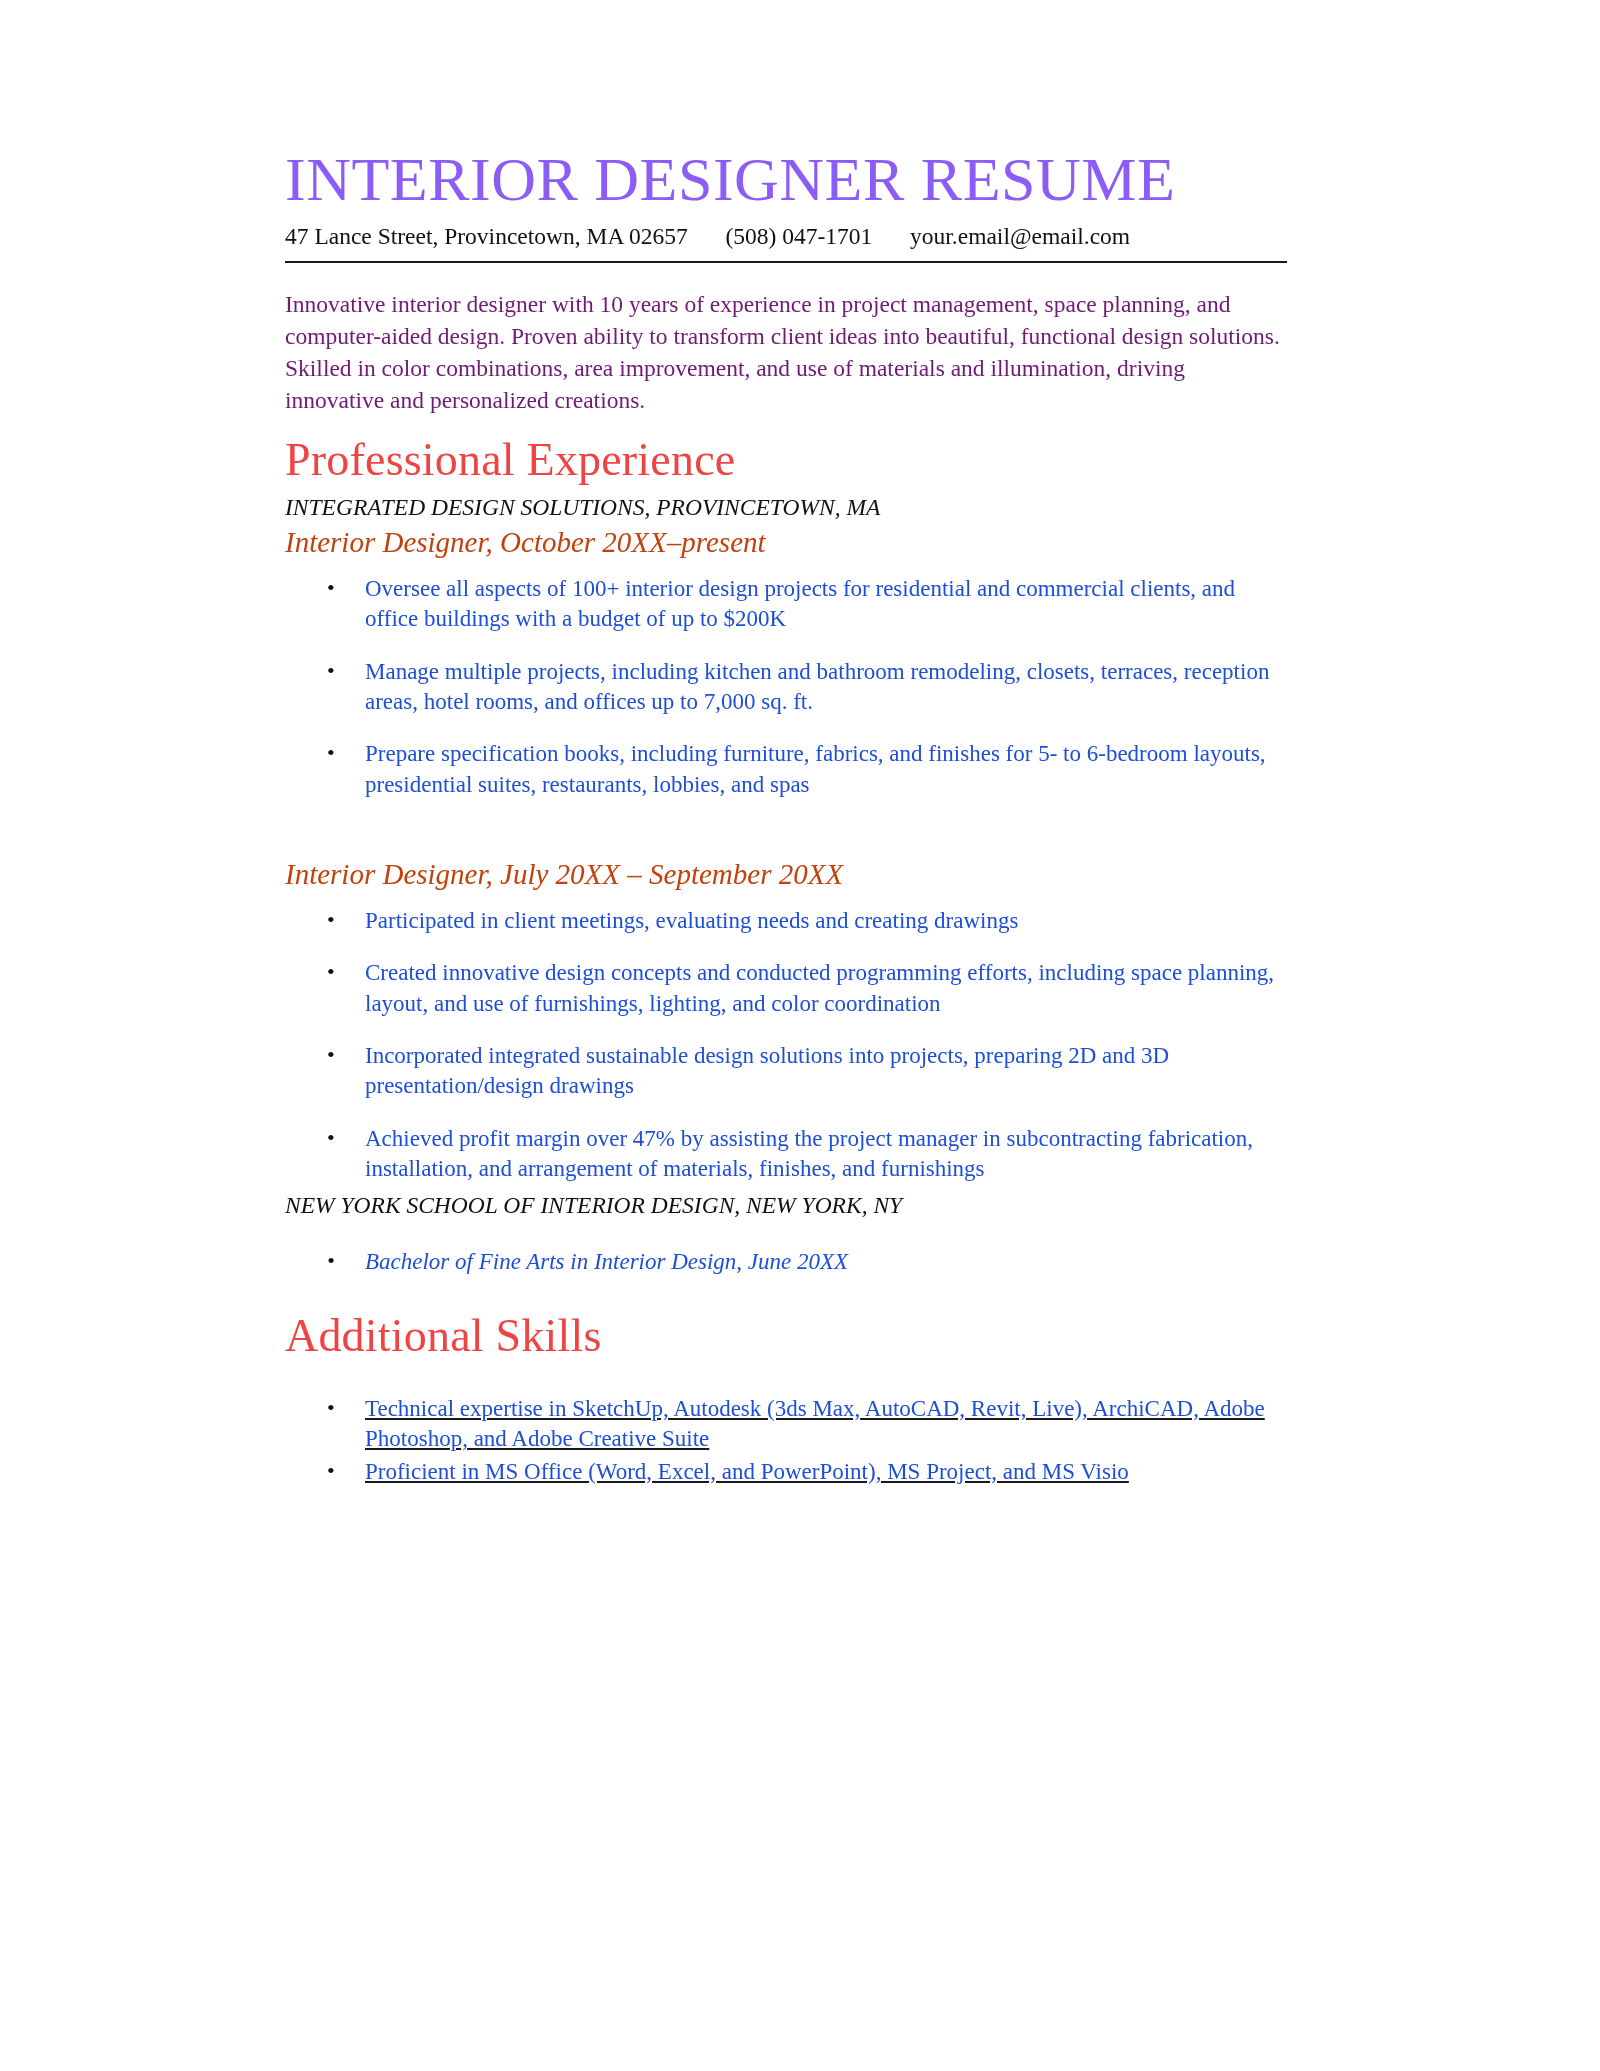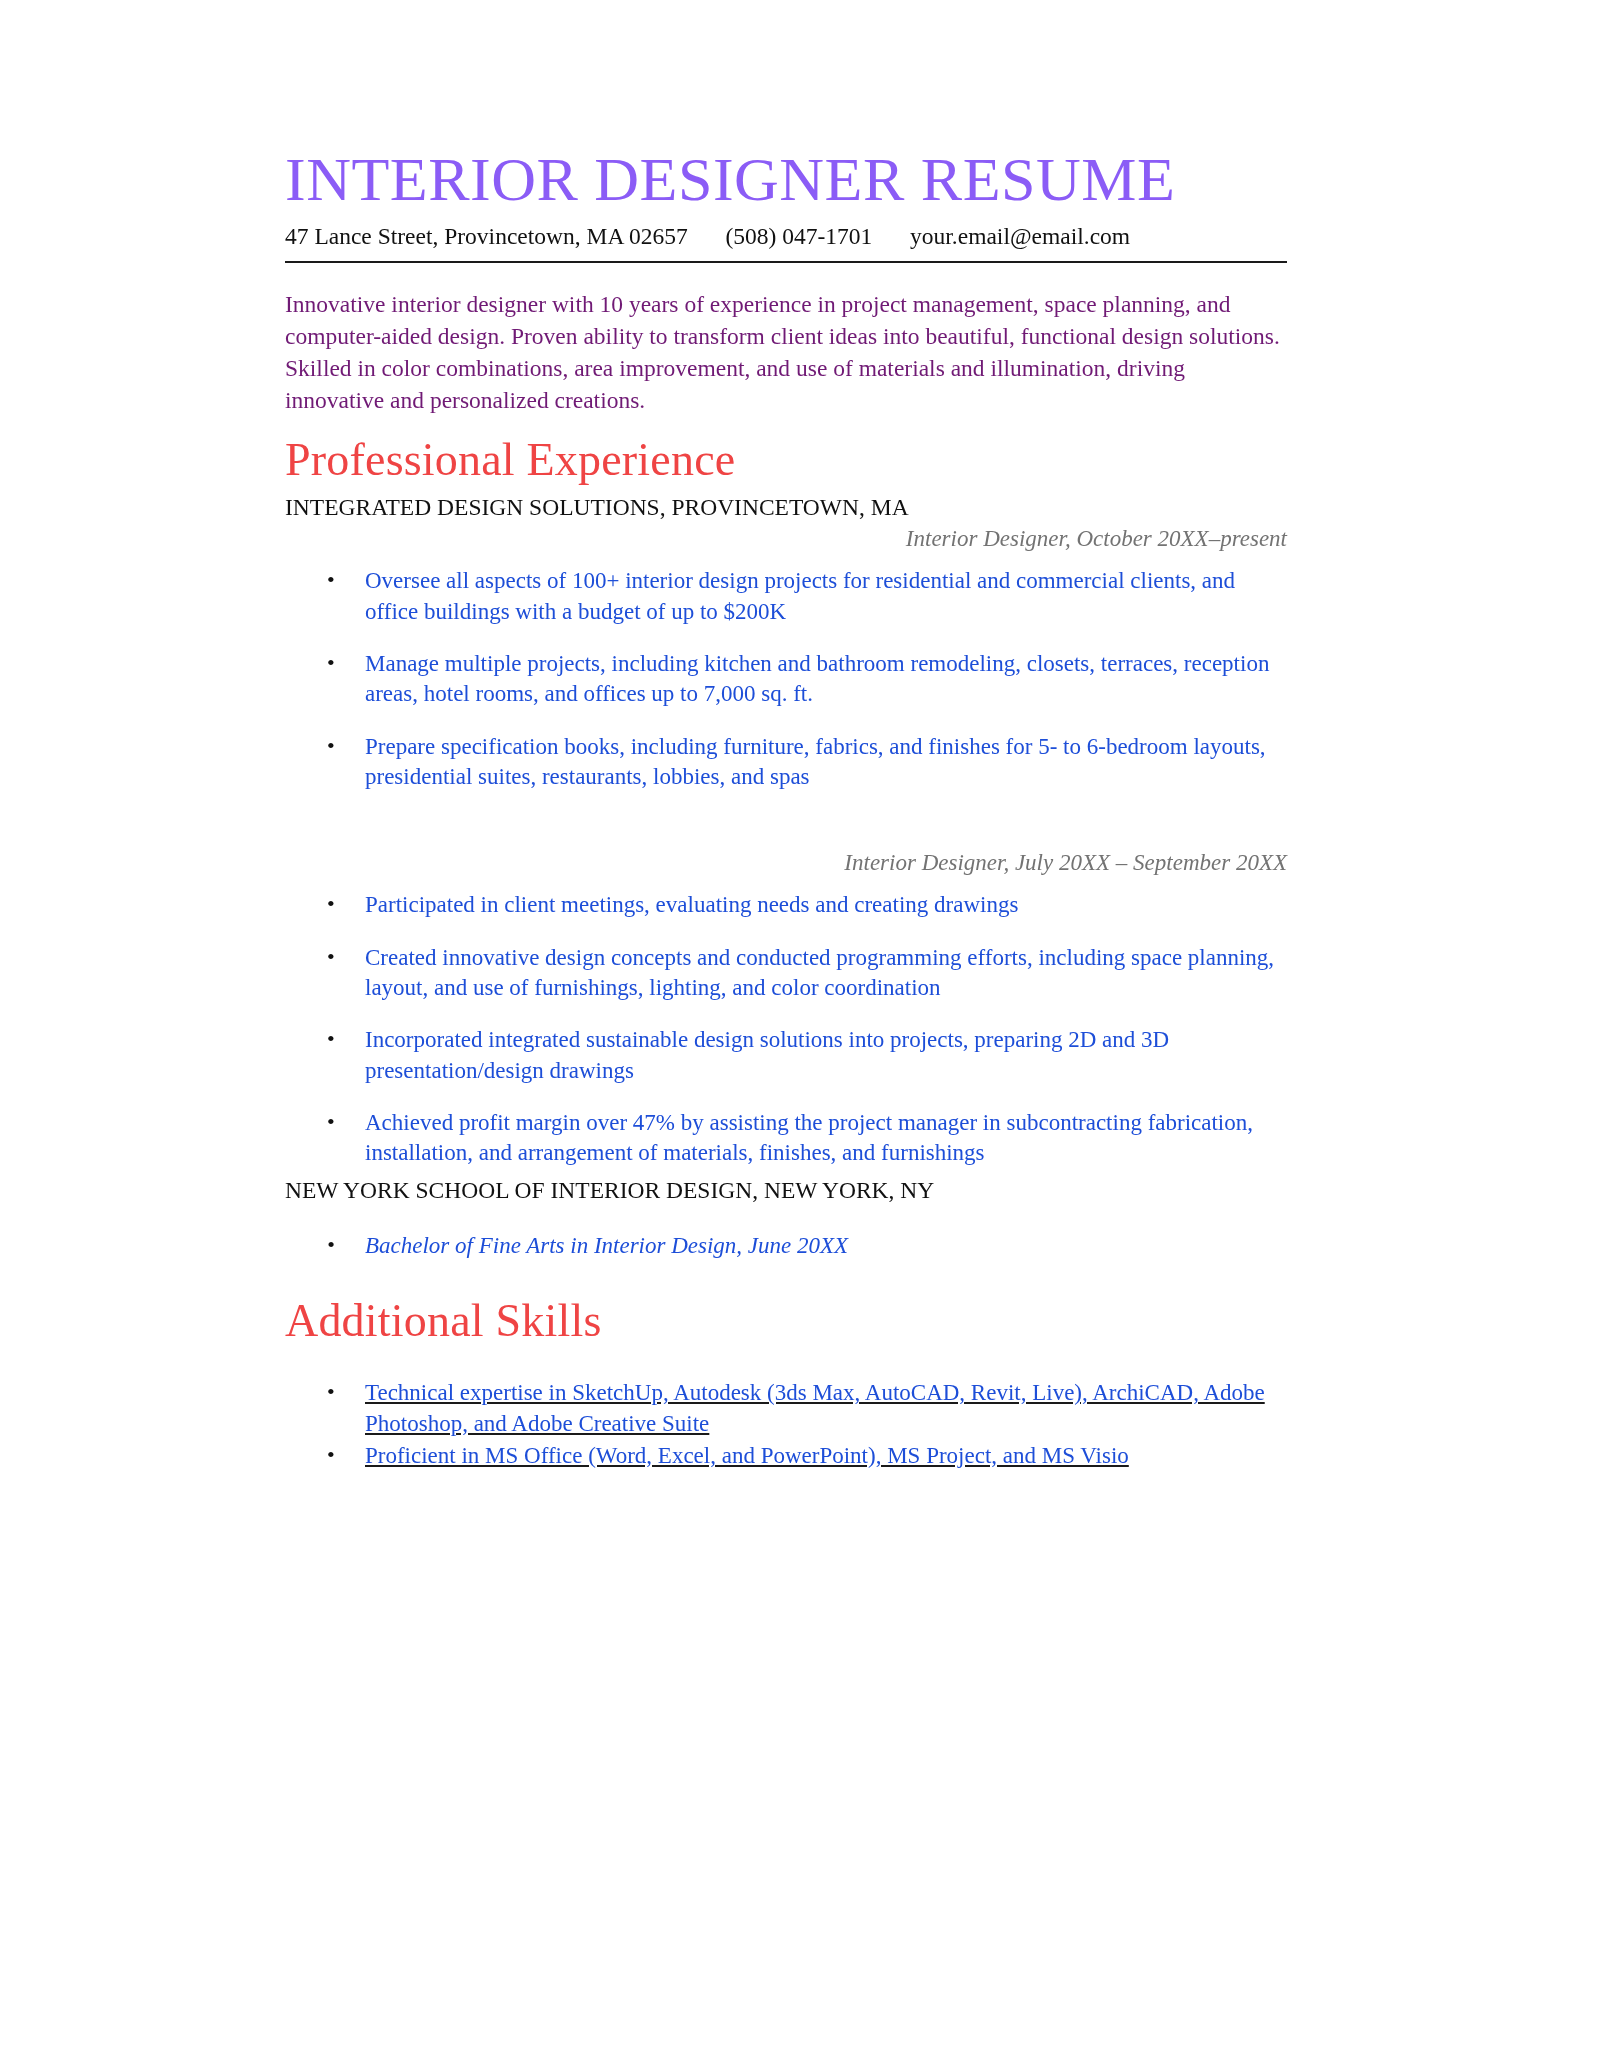--- a/index.html
+++ b/index.html
@@ -78,28 +78,28 @@
   .section-heading.tight { margin-top: 18px; }
   .section-heading.edu { margin-top: 40px; }
   .section-heading.skills { margin-top: 34px; }
 
   
   .org {
     font-size: 23.5px;
     line-height: 1.3;
     margin: 6px 0 0 0;
     color: #111111;
+    font-style: italic;
   }
   .role {
-    font-size: 23px;
+    font-size: 29px;
     font-style: italic;
     line-height: 1.3;
     margin: 2px 0 0 0;
-    color: #737373;
-    text-align: right;
+    color: #c2410c;
   }
   .job-block { margin-top: 0; }
   .job-block.second { margin-top: 56px; }
 
   
   ul.bullets {
     list-style: none;
     margin: 12px 0 0 0;
     padding: 0;
   }

